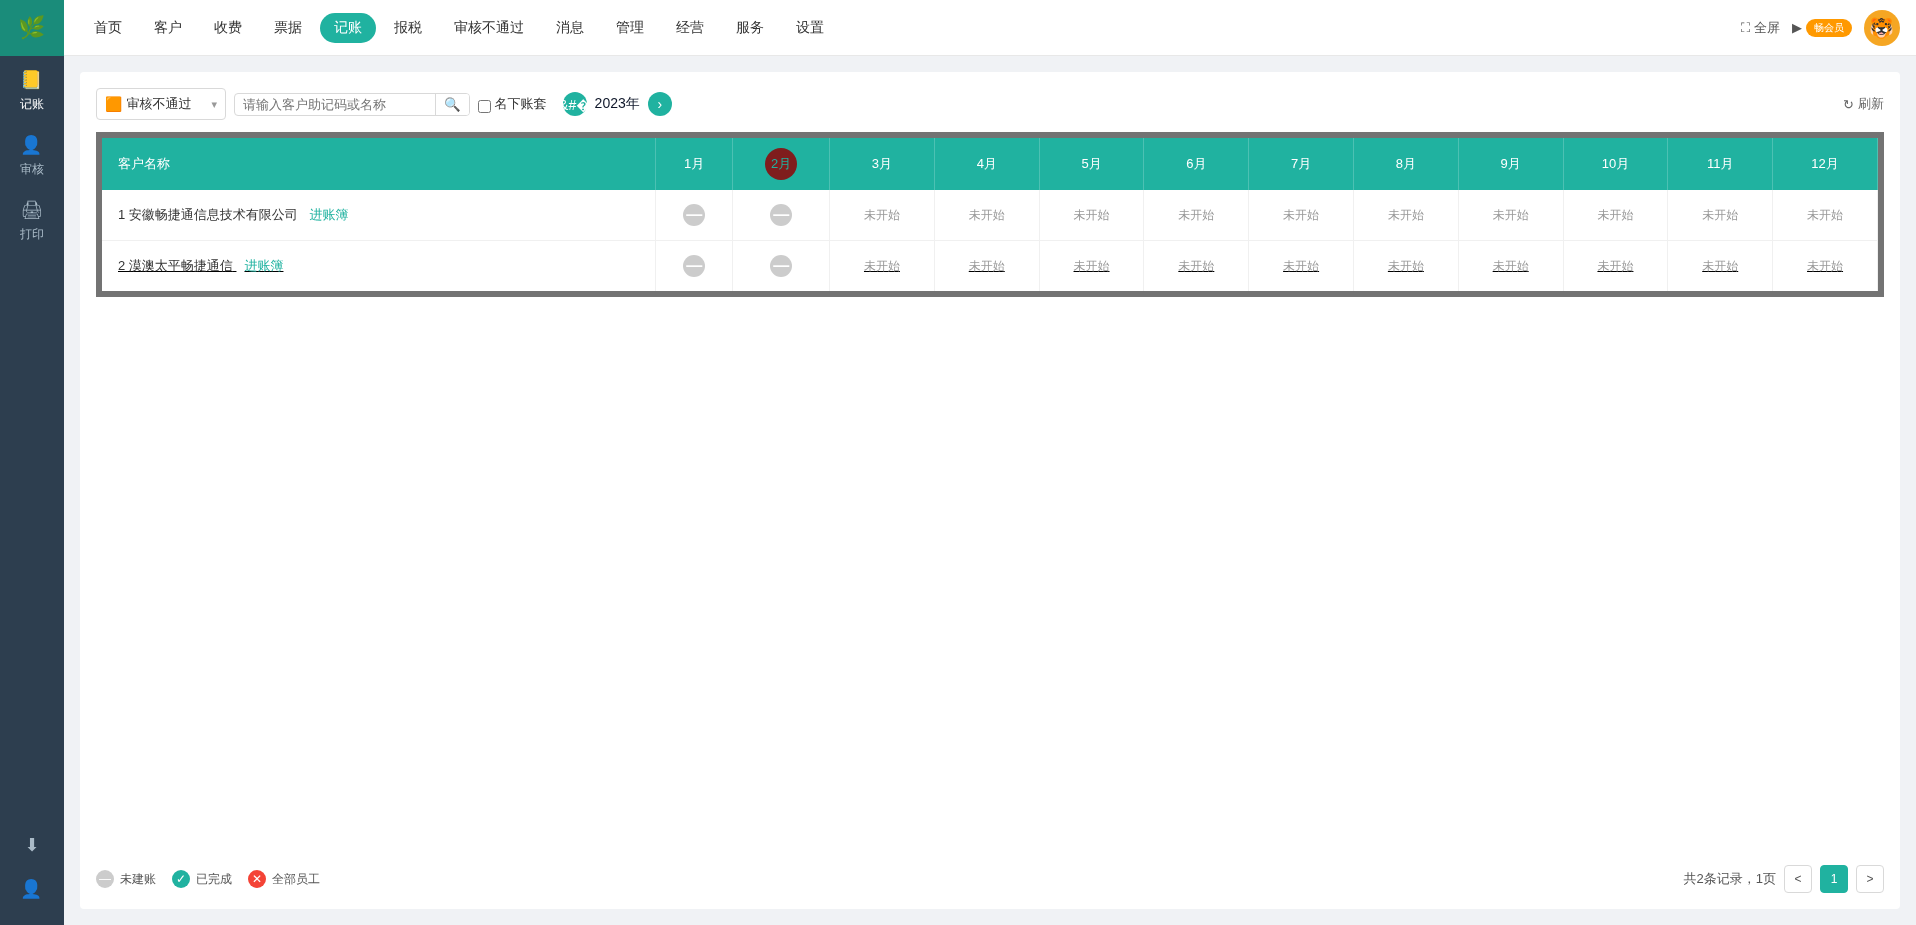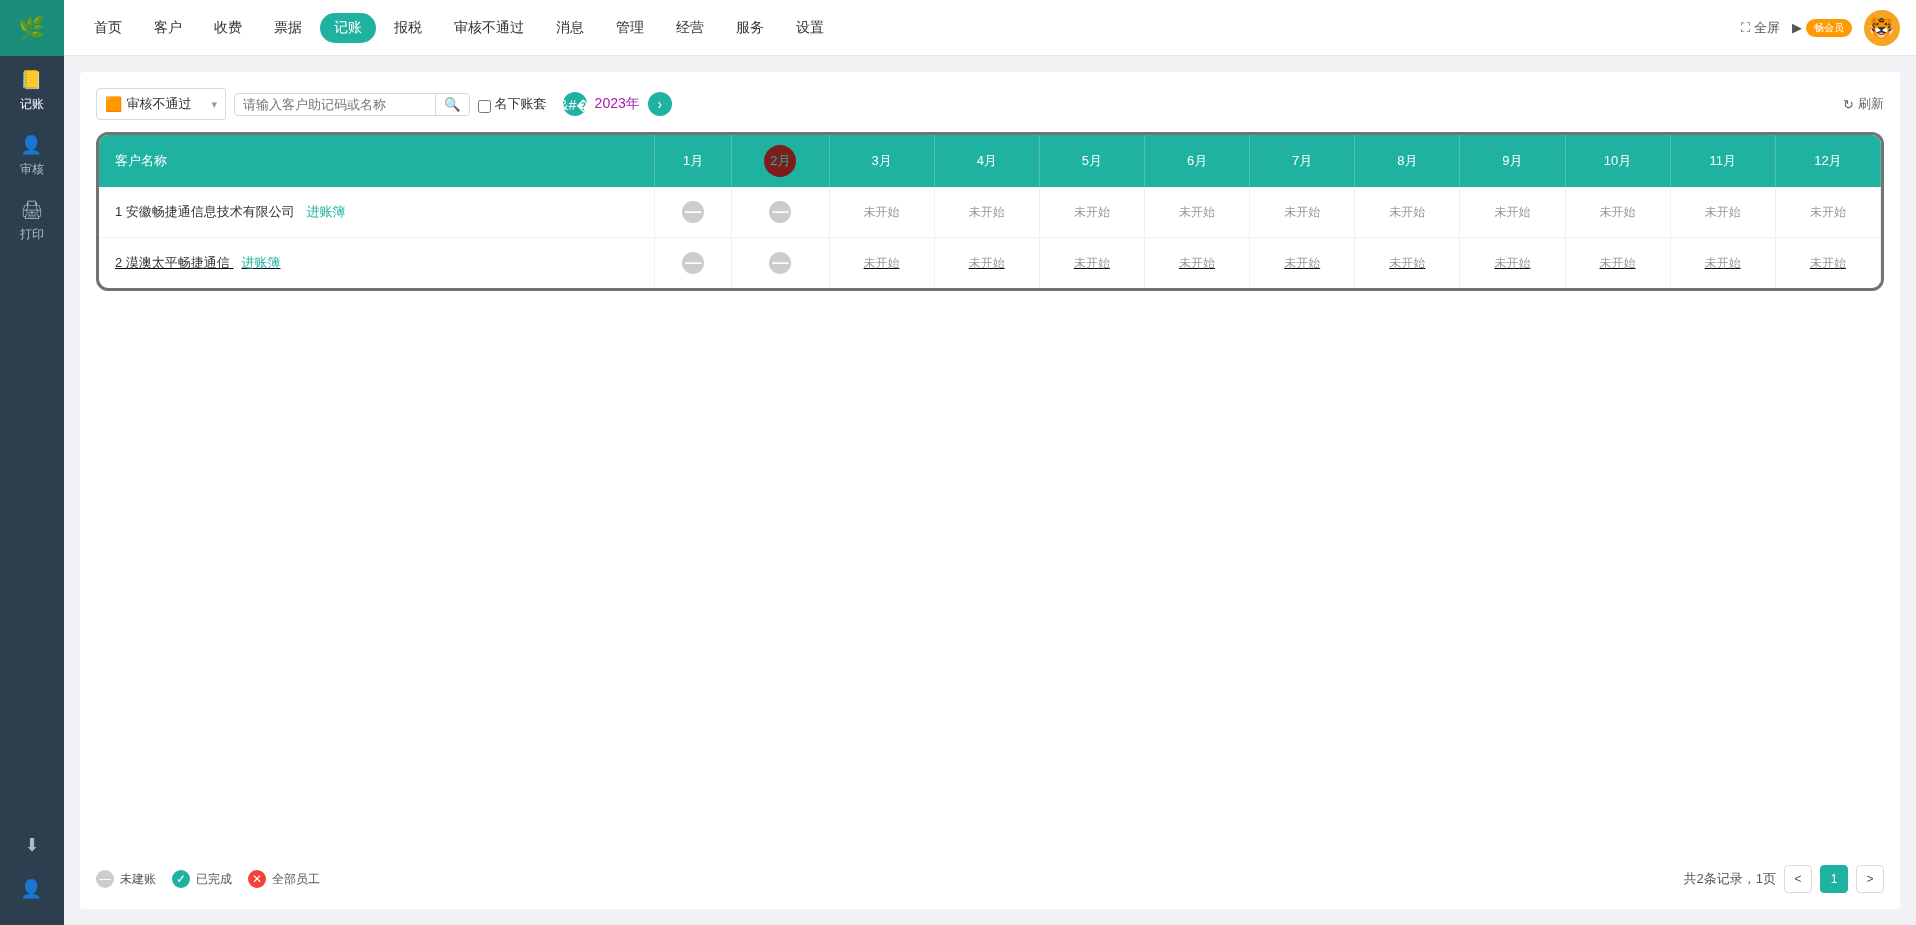--- a/index.html
+++ b/index.html
@@ -216,36 +216,36 @@
       color: #fff;
       border: none;
       cursor: pointer;
       display: flex;
       align-items: center;
       justify-content: center;
       font-size: 14px;
     }
     .year-text {
       font-size: 14px;
-      color: #a21caf;
+      color: #0f172a;
     }
     .refresh-btn {
       margin-left: auto;
       display: flex;
       align-items: center;
       gap: 4px;
       cursor: pointer;
       color: #666;
       font-size: 13px;
     }
 
     
     .table-wrap {
-      border: 3px solid #737373;
-      border-radius: 12px;
+      border: 6px solid #737373;
+      border-radius: 0;
       overflow: hidden;
     }
     table {
       width: 100%;
       border-collapse: collapse;
     }
     thead tr {
       background: #20b2a0;
       color: #fff;
     }

